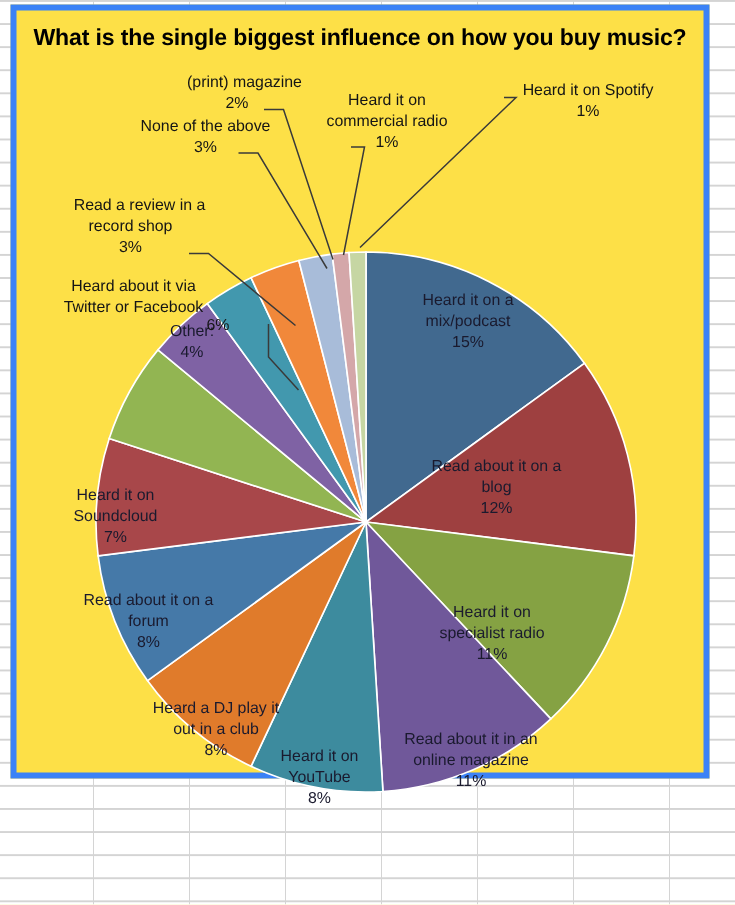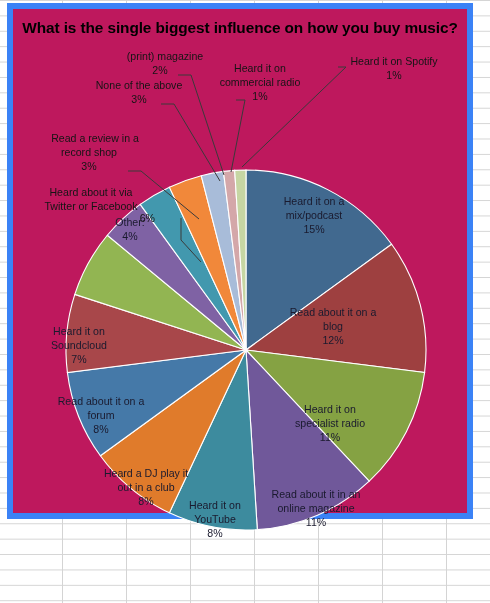--- a/index.html
+++ b/index.html
@@ -29,22 +29,22 @@
       linear-gradient(to bottom, #d4d4d4 1px, transparent 1px);
     background-size: 64px 15.4px;
     background-position: -2px 0px;
   }
 
   
   #chart-object {
     position: absolute;
     left: 7px; top: 3px;
     width: 466px; height: 516px;
-    background: #be185d;
-    border: 6px solid #3b82f6;
+    background: #fde047;
+    border: 4px solid #3b82f6;
   }
 
   #chart-title {
     position: absolute;
     left: 0; top: 10px;
     width: 100%;
     text-align: center;
     font-size: 15.4px;
     font-weight: bold;
     color: #000000;

